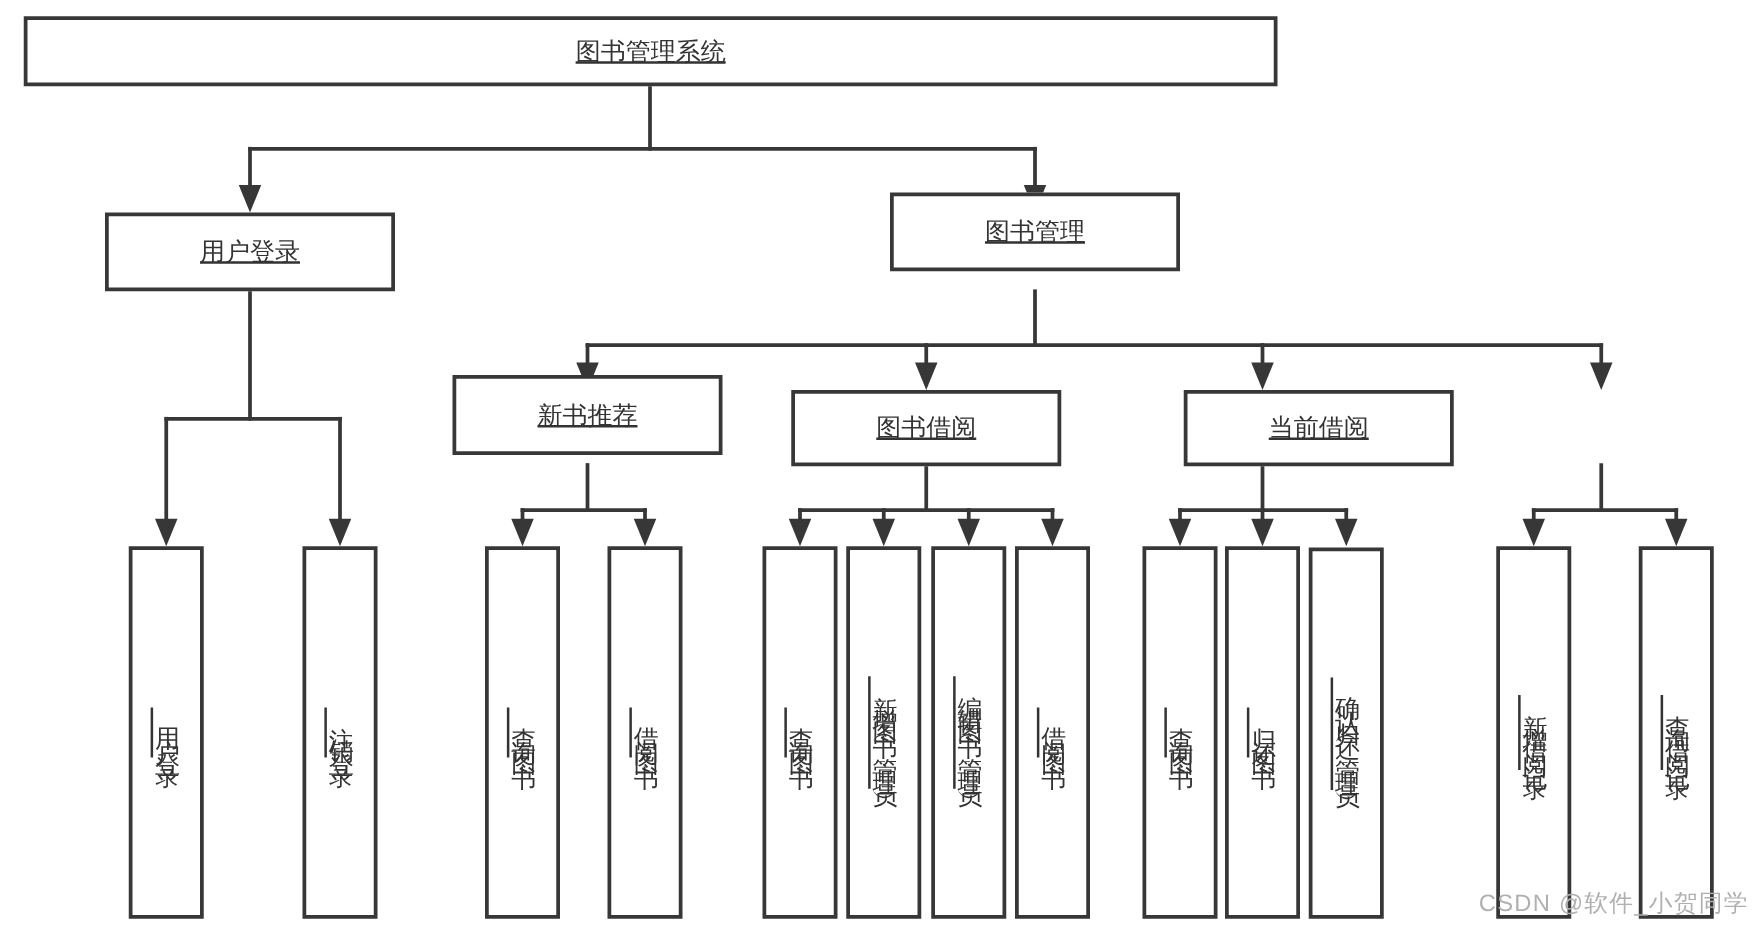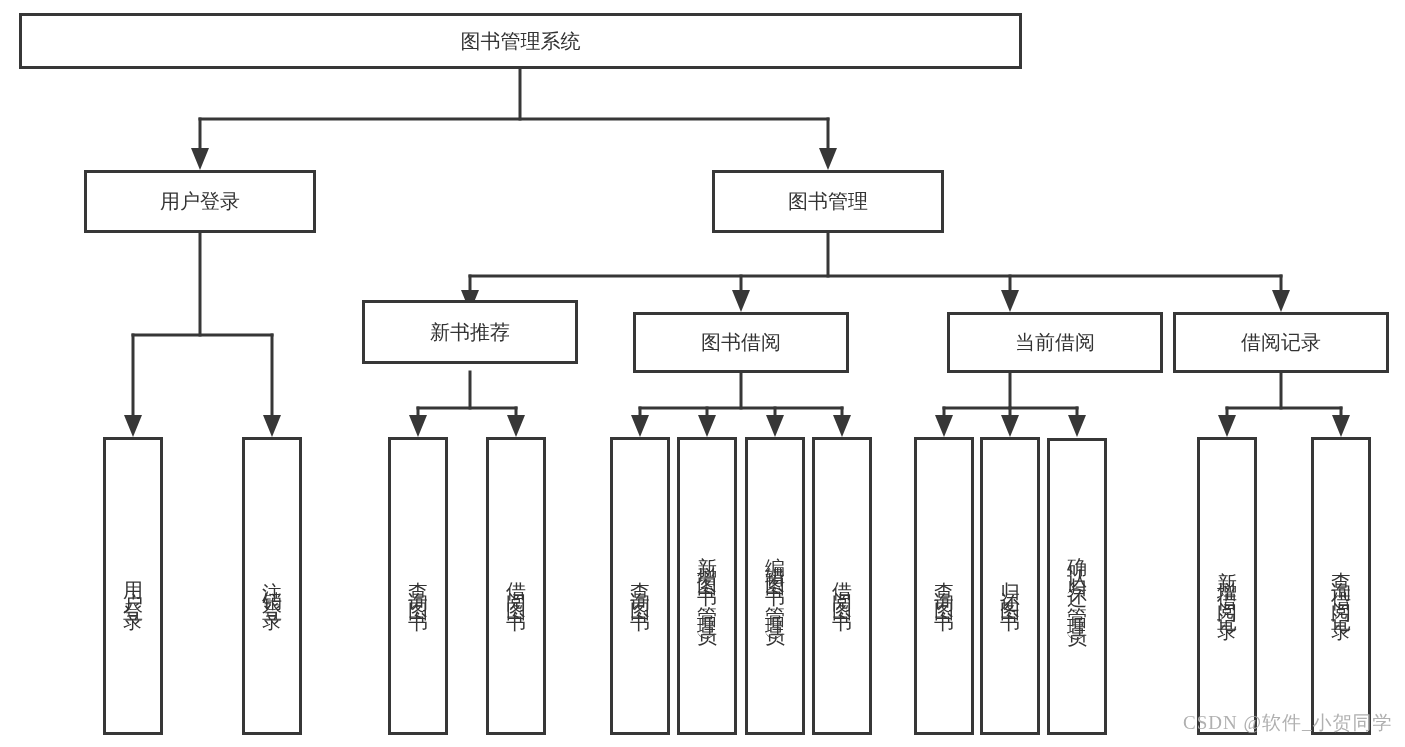--- a/index.html
+++ b/index.html
@@ -27,36 +27,36 @@
     position: absolute;
     box-sizing: border-box;
     border: 3px solid #373737;
     background: #ffffff;
     display: flex;
     align-items: center;
     justify-content: center;
     font-size: 20px;
     color: #333333;
     white-space: nowrap;
+    text-decoration: underline;
   }
   .leaf .vtext {
     writing-mode: vertical-rl;
     text-orientation: mixed;
     letter-spacing: 10px;
     line-height: 1.05;
   }
   .watermark {
     position: absolute;
     left: 1183px;
     top: 710px;
     font-size: 19px;
     letter-spacing: 1px;
     color: #b0b0b0;
     white-space: nowrap;
-    font-family: Liberation Serif, serif;
   }
 </style>
 </head>
 <body>
 
 <div class="canvas">
 
   <svg class="connectors" viewBox="0 0 1405 747" xmlns="http://www.w3.org/2000/svg">
     <g stroke="#373737" stroke-width="3" fill="none" stroke-linecap="square">
 
@@ -124,35 +124,32 @@
     </g>
   </svg>
 
   <div class="node" style="left:19px; top:13px; width:1003px; height:56px;">
     <span>图书管理系统</span>
   </div>
 
   <div class="node" style="left:84px; top:170px; width:232px; height:63px;">
     <span>用户登录</span>
   </div>
-  <div class="node" style="left:712px; top:170px; width:232px; height:63px;">
+  <div class="node" style="left:712px; top:154px; width:232px; height:63px;">
     <span>图书管理</span>
   </div>
 
   <div class="node" style="left:362px; top:300px; width:216px; height:64px;">
     <span>新书推荐</span>
   </div>
   <div class="node" style="left:633px; top:312px; width:216px; height:61px;text-align:center;">
     <span>图书借阅</span>
   </div>
   <div class="node" style="left:902px; top:312px; width:216px; height:61px;margin-left:45px;">
     <span>当前借阅</span>
-  </div>
-  <div class="node" style="left:1173px; top:312px; width:216px; height:61px;">
-    <span>借阅记录</span>
   </div>
 
   <div class="node leaf" style="left:103px; top:437px; width:60px; height:298px;">
     <span class="vtext">用户登录</span>
   </div>
   <div class="node leaf" style="left:242px; top:437px; width:60px; height:298px;">
     <span class="vtext">注销登录</span>
   </div>
 
   <div class="node leaf" style="left:388px; top:437px; width:60px; height:298px;">

